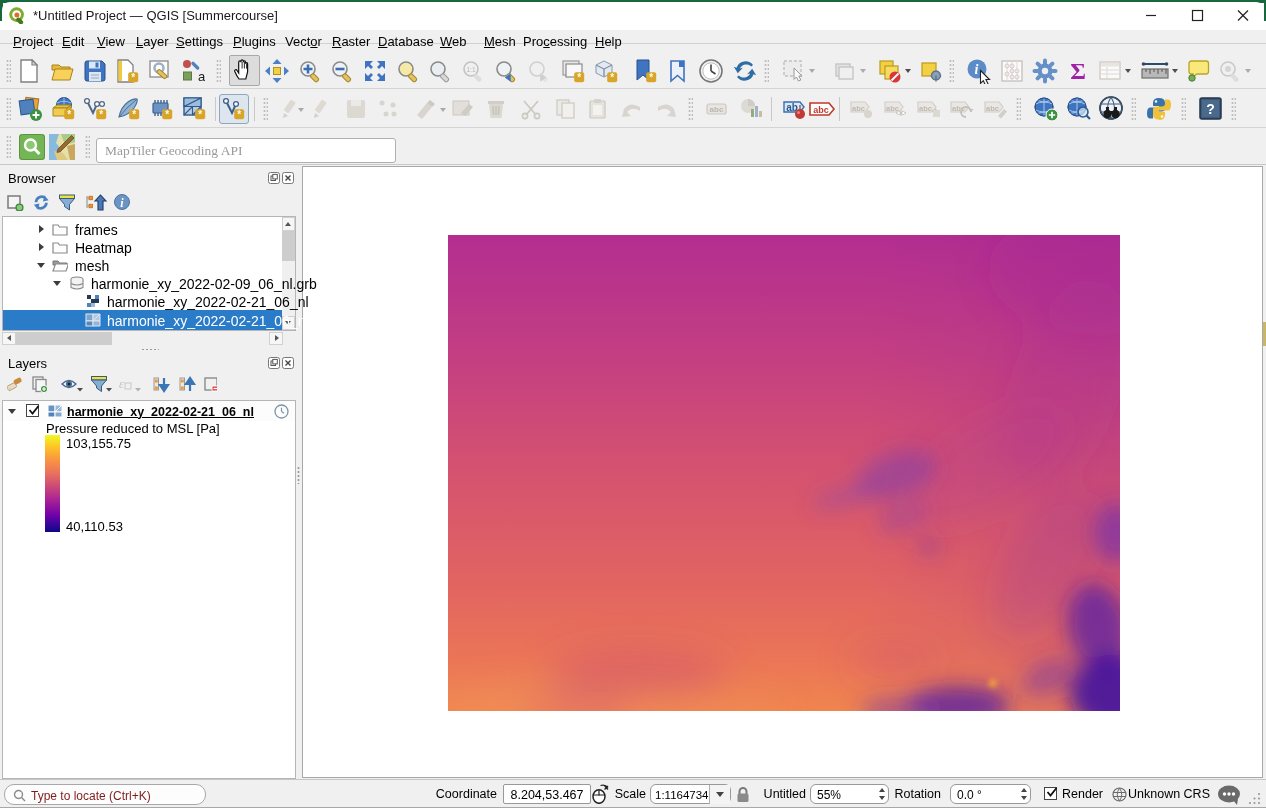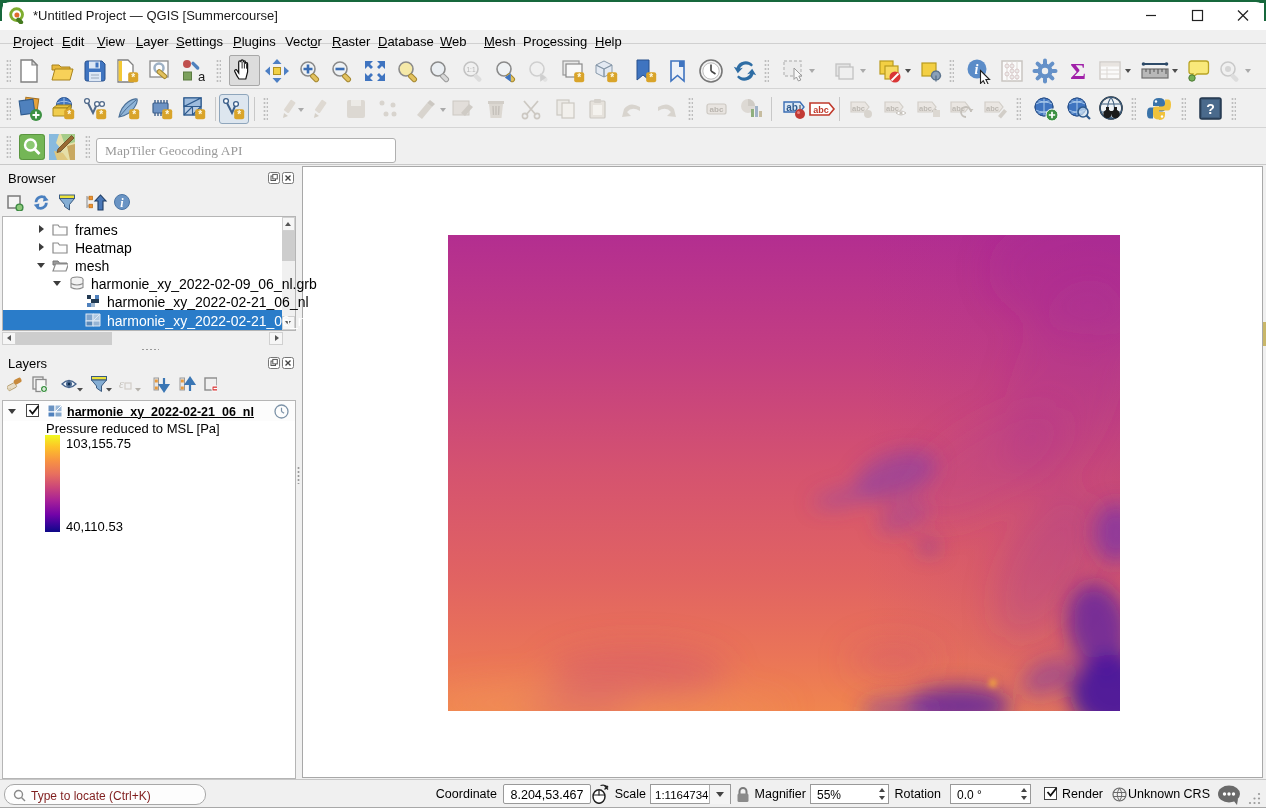--- a/index.html
+++ b/index.html
@@ -22,21 +22,21 @@
 #main{position:absolute;left:0;top:166px;width:1266px;height:613px;background:#f0f0f0}
 #canvas{position:absolute;left:302px;top:0px;width:961px;height:612px;background:#fff;border:1px solid #a8a8a8}
 #raster{position:absolute;left:145px;top:68px;width:672px;height:476px}
 .panel-title{position:absolute;font-size:13px;color:#000}
 .treebox{position:absolute;background:#fff;border:1px solid #b5b5b5}
 .trow{position:absolute;font-size:14px;white-space:nowrap}
 #statusbar{position:absolute;left:0;top:779px;width:1266px;height:29px;background:#f0f0f0;border-top:1px solid #c6c6c6;font-size:12px}
 #winbottom{position:absolute;left:0;top:806.5px;width:1266px;height:1.5px;background:#a8a8a8}
 .sbtxt{position:absolute;top:7px;font-size:12.5px;color:#000}
 .sbinput{position:absolute;top:4px;height:20px;background:#fff;border:1px solid #999;border-radius:2px;font-size:12.5px;color:#000}
-.spin{position:absolute;top:4px;height:20px;background:#fff;border:1px solid #999;border-radius:0}
+.spin{position:absolute;top:4px;height:20px;background:#fff;border:1px solid #999;border-radius:6px}
 .udarr{position:absolute;right:3px;width:0;height:0;border-left:3.5px solid transparent;border-right:3.5px solid transparent}
 #geocode{position:absolute;left:96px;top:9px;width:300px;height:25px;border:1px solid #b0b0b0;border-radius:3px;background:#fff;font-family:Liberation Serif, serif;font-size:13.5px;padding-left:8px;color:#333;outline:none}
 #geocode::placeholder{color:#9a9a9a}
 </style></head>
 <body>
 <div id="titlebar"></div>
 <div id="greentop"></div>
 <div id="greenl"></div>
 <div id="greenr"></div>
 <div id="titlewhite"></div>
@@ -798,21 +798,21 @@
 <div class="sbtxt" style="right:620px">Scale</div>
 <div class="spin" style="left:650px;width:81px">
       <span style="position:absolute;left:4px;top:3.5px;font-size:11.5px">1:1164734</span>
 <div style="position:absolute;right:0;top:0;width:21px;height:18.5px;background:#f4f4f4;border-left:1px solid #b0b0b0"></div>
 <div class="abs" style="right:6.5px;top:7px;width:0;height:0;border-left:4px solid transparent;border-right:4px solid transparent;border-top:5px solid #444"></div>
     </div>
 <svg class="abs" style="left:736px;top:6px" width="14" height="17" viewBox="0 0 14 17">
       <path d="M3.5 8 V5.5 a3.5 3.5 0 0 1 7 0 V8" fill="none" stroke="#7a7a7a" stroke-width="2"></path>
       <rect x="1.5" y="7.5" width="11" height="8.5" rx="1.5" fill="#8a8a8a"></rect>
     </svg>
-<div class="sbtxt" style="right:460px">Magnifier</div>
+<div class="sbtxt" style="right:460px">Untitled</div>
 <div class="spin" style="left:810px;width:79px">
       <span style="position:absolute;left:6px;top:3px;font-size:12px">55%</span>
 <div class="udarr" style="top:3px;border-bottom:4.5px solid #444"></div>
 <div class="udarr" style="top:11px;border-top:4.5px solid #444"></div>
     </div>
 <div class="sbtxt" style="right:325px">Rotation</div>
 <div class="spin" style="left:950px;width:81px">
       <span style="position:absolute;left:6px;top:3px;font-size:12px">0.0 °</span>
 <div class="udarr" style="top:3px;border-bottom:4.5px solid #444"></div>
 <div class="udarr" style="top:11px;border-top:4.5px solid #444"></div>

